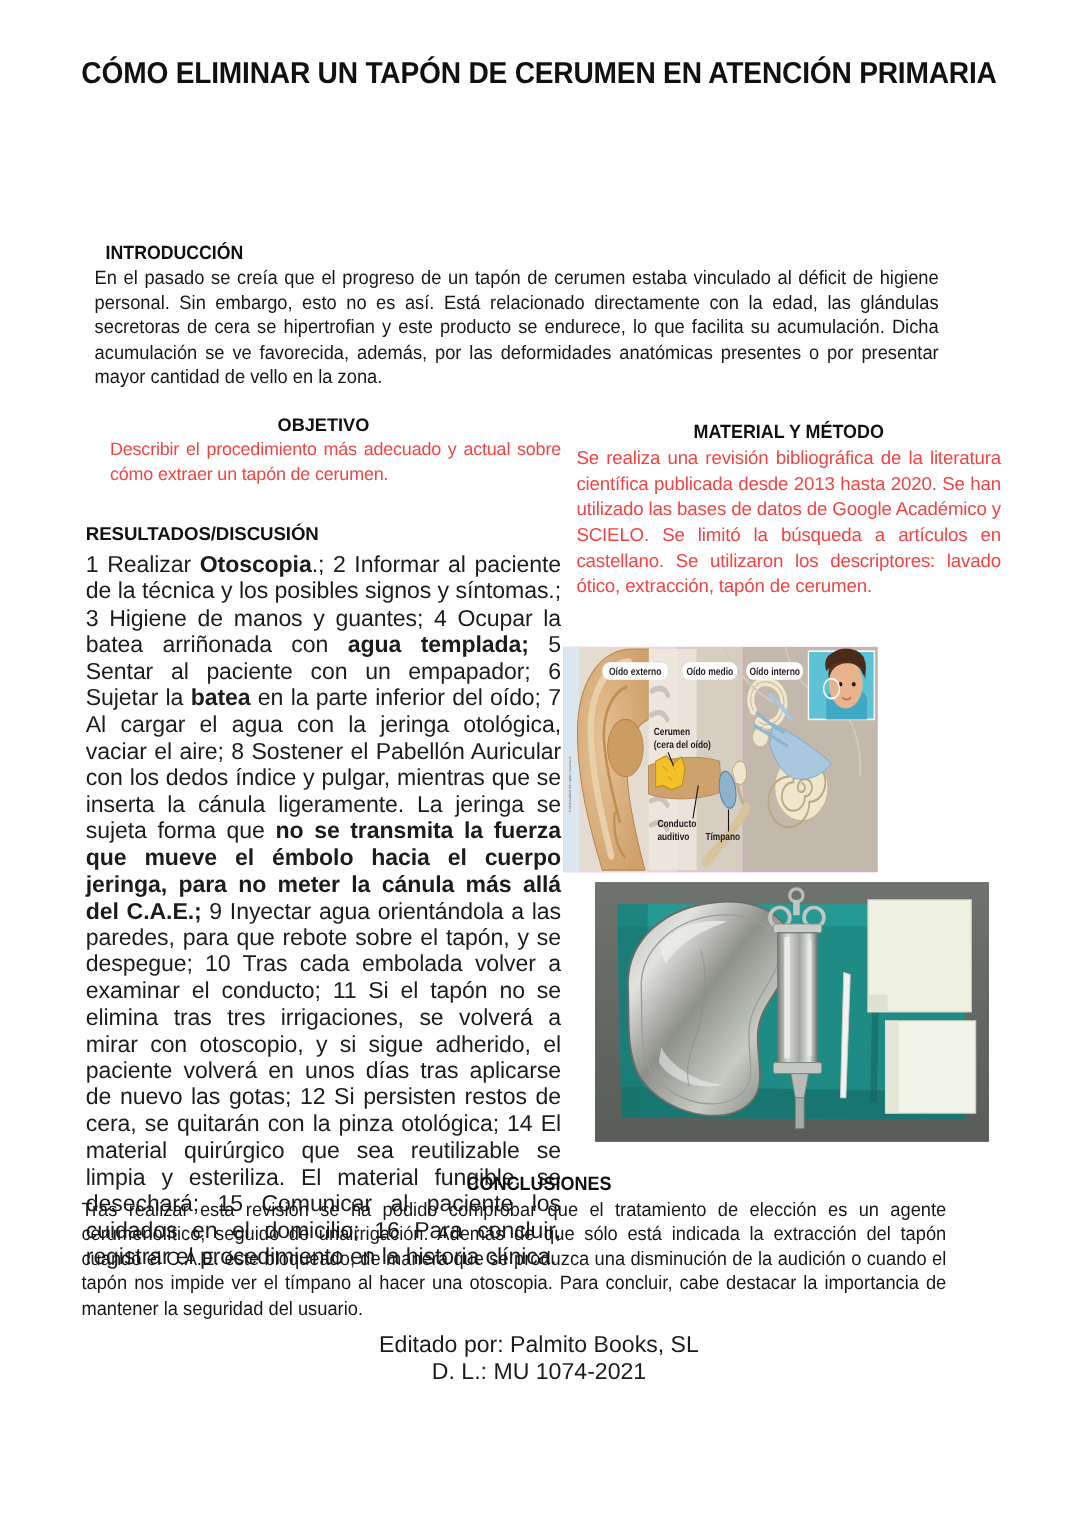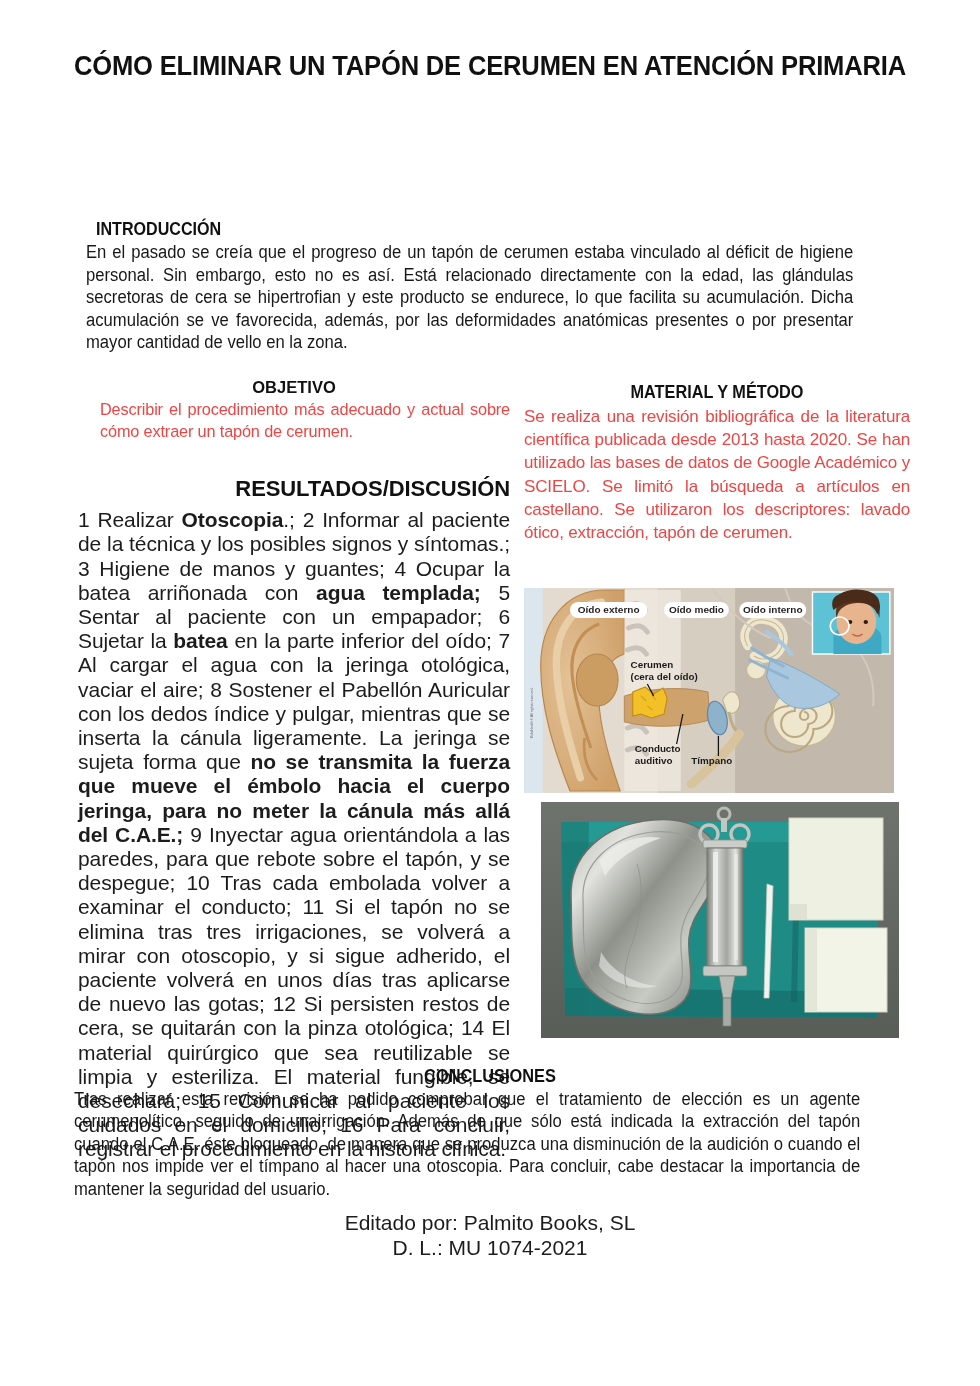--- a/index.html
+++ b/index.html
@@ -101,23 +101,23 @@
     color: #ef4444;
     margin: 0;
     letter-spacing: -0.15px;
   }
 
   .objetivo-body {
     padding-left: 22px;
   }
 
   .h-resultados {
-    text-align: right;
-    font-weight: bold;
-    font-size: 22px;
+    text-align: left;
+    font-weight: bold;
+    font-size: 17px;
     color: #111;
     margin: 34px 0 6px 0;
     letter-spacing: -0.1px;
   }
 
   .res-lead {
     font-family: "Liberation Sans", sans-serif;
     font-size: 16.3px;
     line-height: 21px;
     margin: 0 0 9px 0;
@@ -137,23 +137,23 @@
   .res-body b { font-weight: bold; }
 
   .mat-body {
     font-size: 17px;
     line-height: 23.2px;
   }
 
   
   .fig-ear {
     position: absolute;
-    left: 524px;
+    left: 512px;
     top: 588px;
-    width: 370px;
+    width: 286px;
     height: 205px;
     overflow: hidden;
     background: #f0abfc;
   }
   .fig-tray {
     position: absolute;
     left: 541px;
     top: 802px;
     width: 358px;
     height: 236px;

